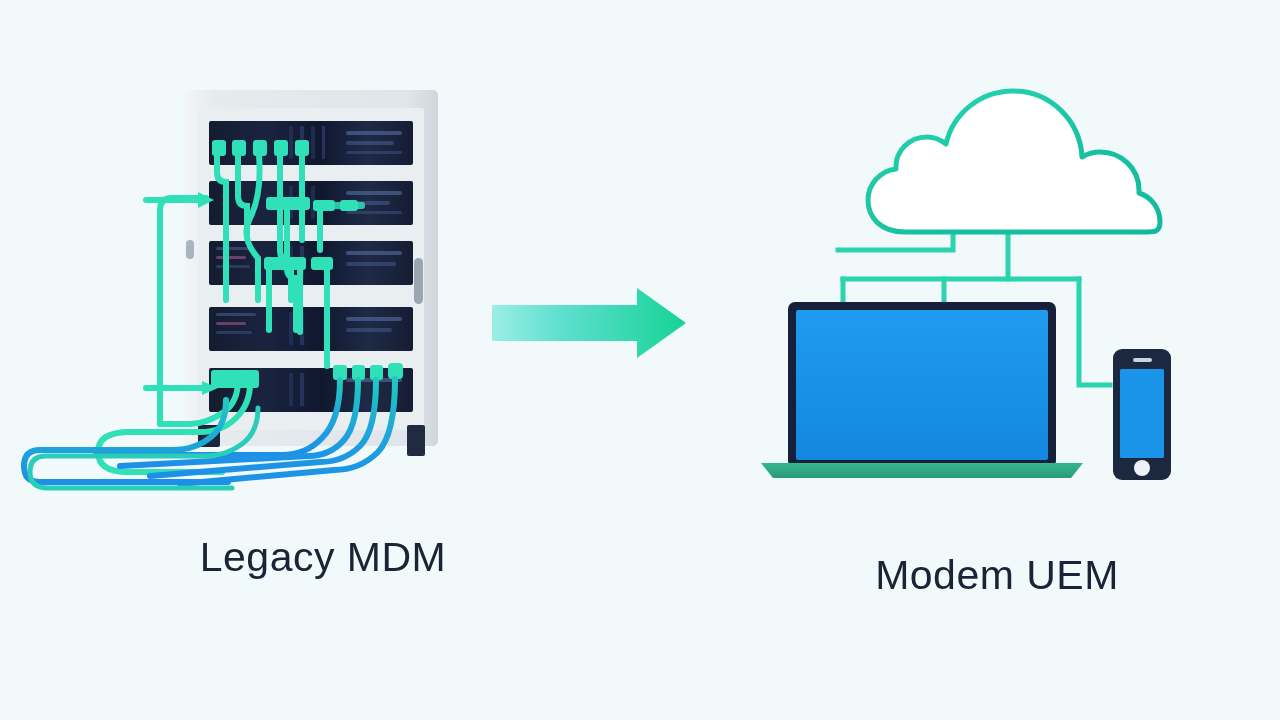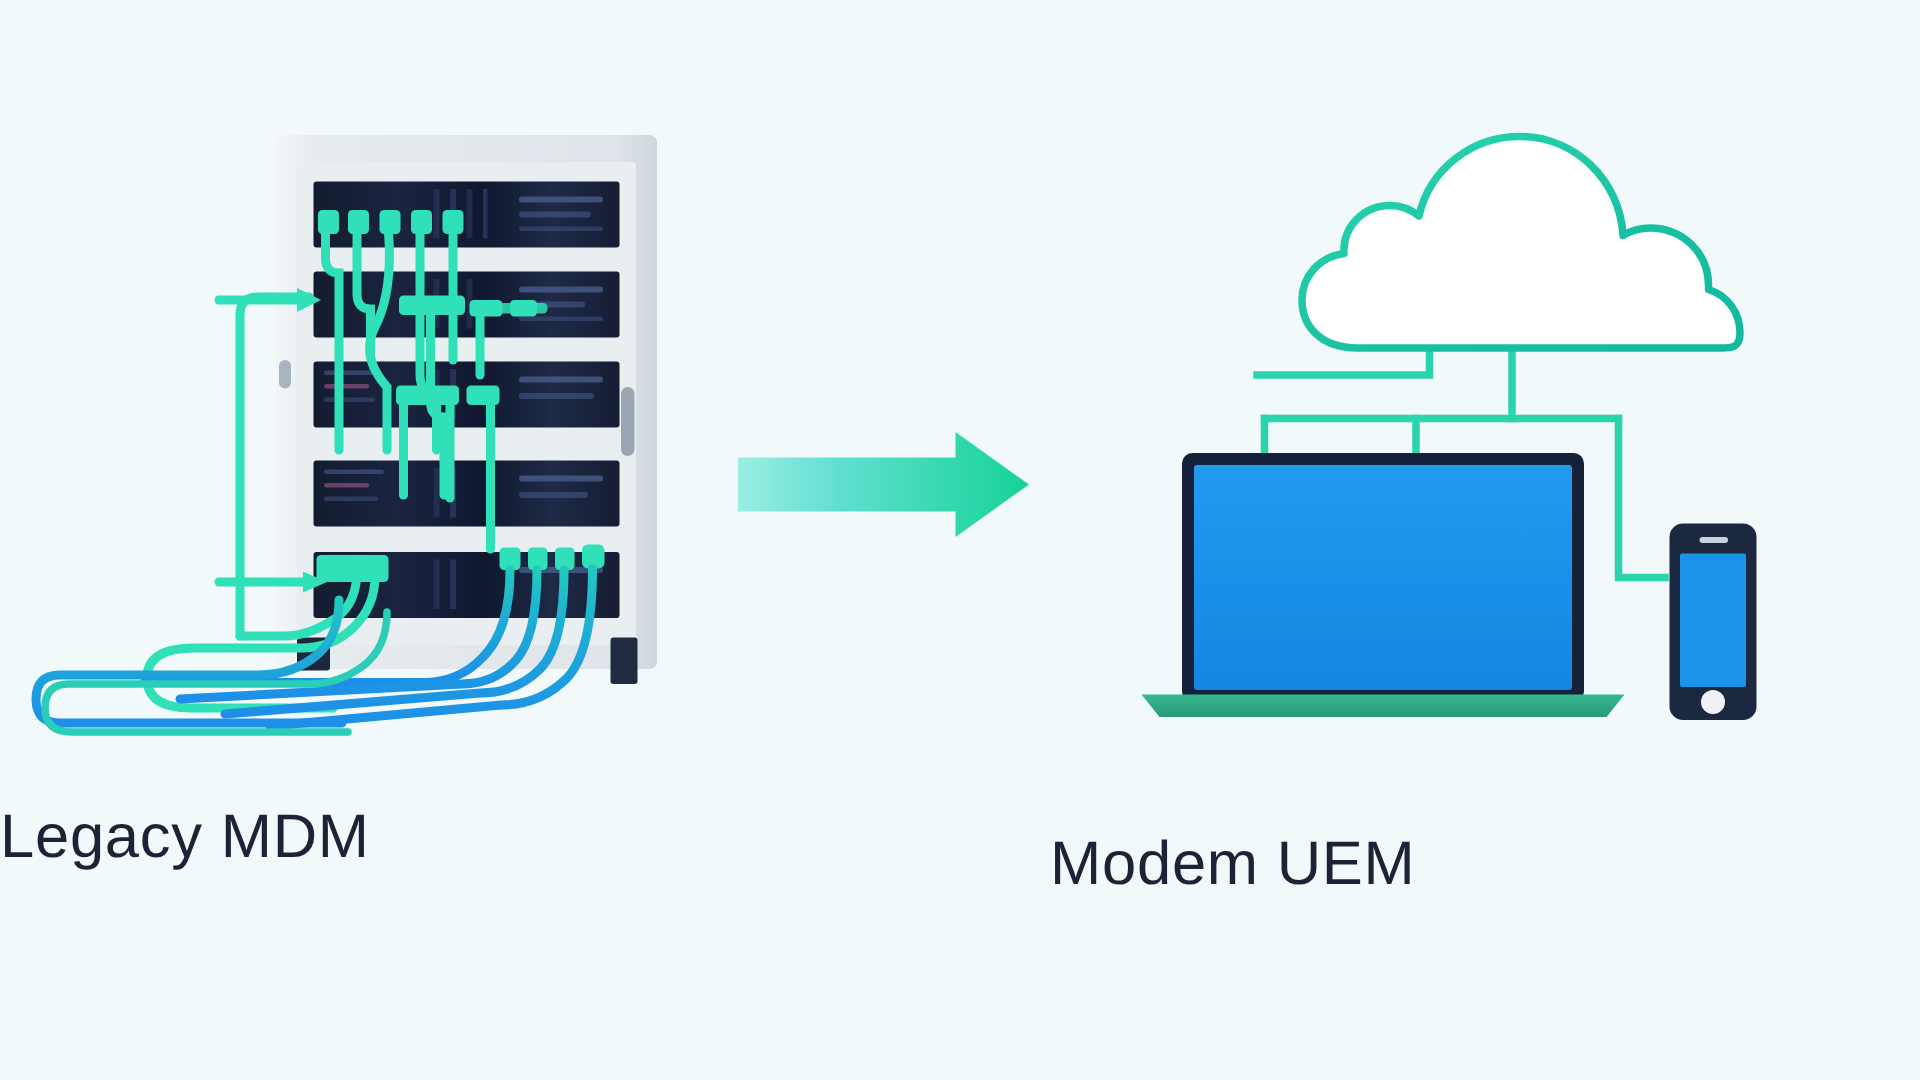--- a/index.html
+++ b/index.html
@@ -26,21 +26,22 @@
     height: 720px;
   }
   .caption {
     position: absolute;
     font-family: "Liberation Sans", sans-serif;
     font-weight: 400;
     font-size: 41px;
     letter-spacing: 0.5px;
     color: #1b2436;
     white-space: nowrap;
-    text-align: left;
+    text-align: center;
+    padding-left: 12px;
   }
   #caption-left {
     left: 0;
     top: 534px;
     width: 622px;
   }
   #caption-right {
     left: 700px;
     top: 552px;
     width: 570px;

